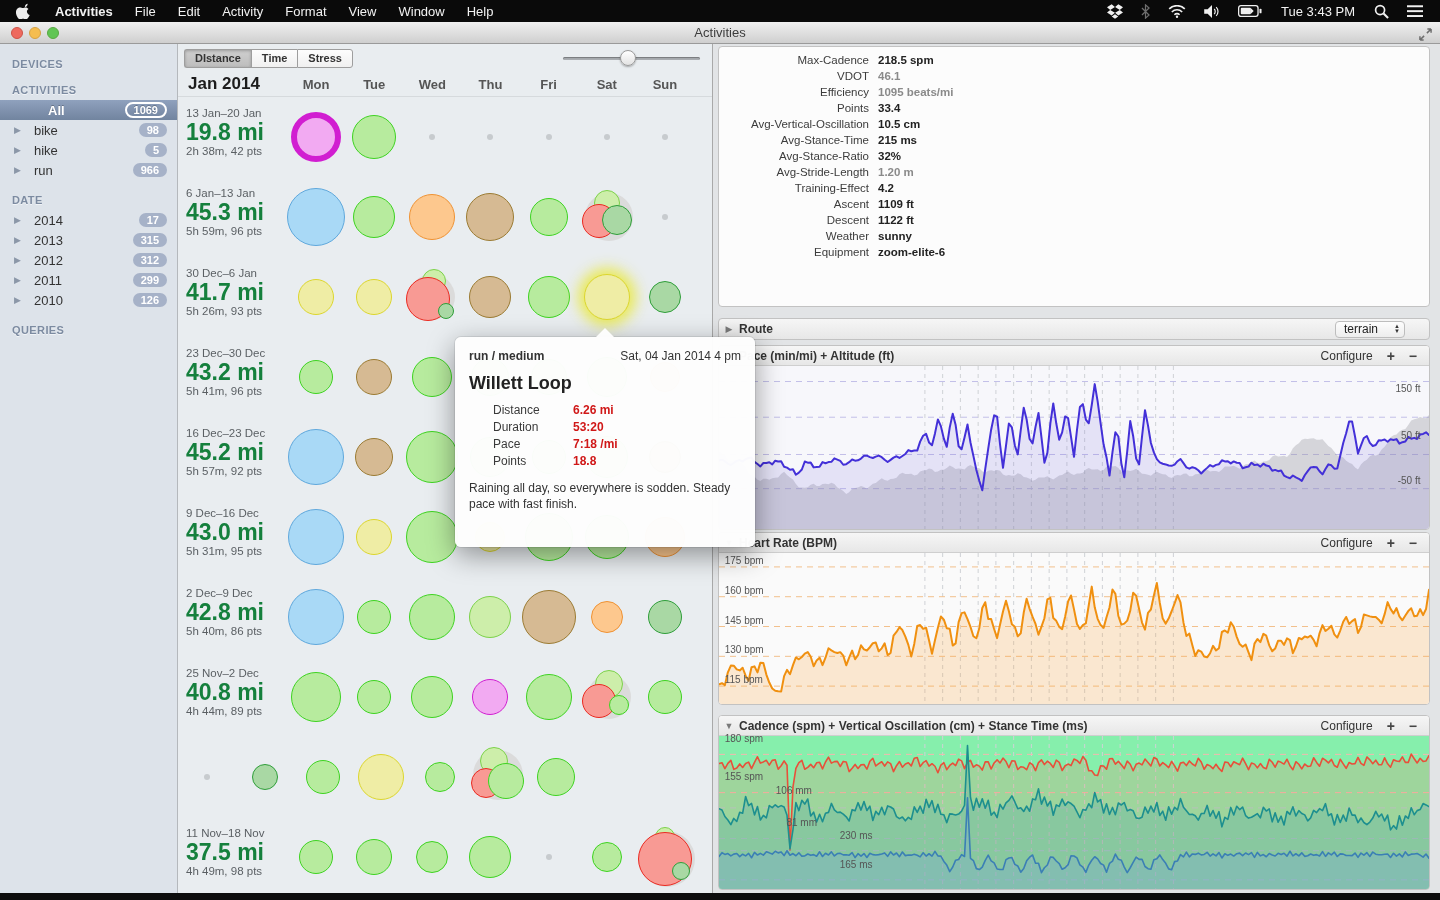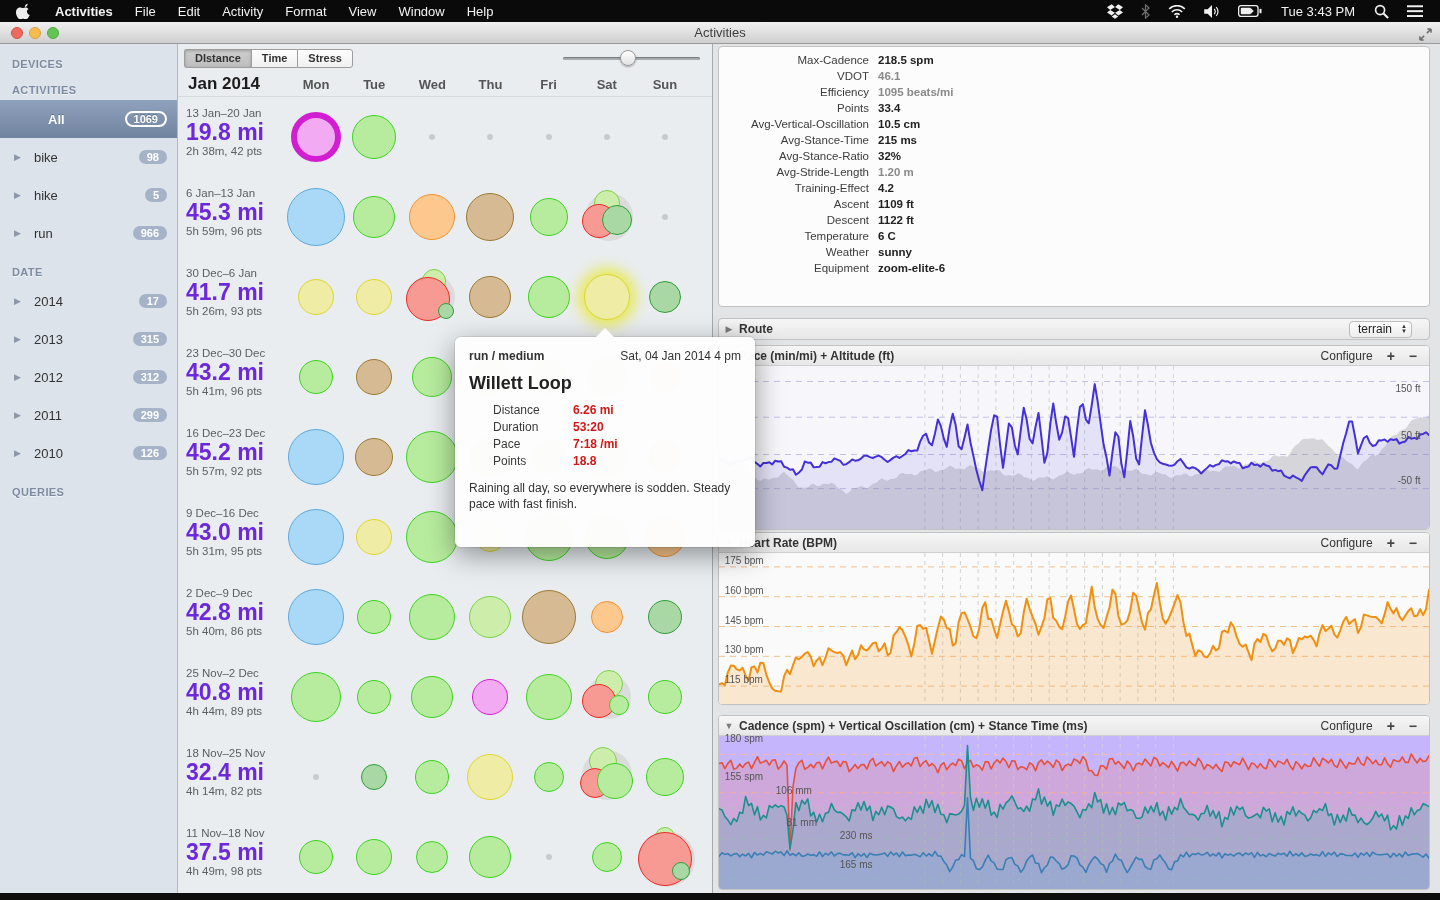--- a/index.html
+++ b/index.html
@@ -24,21 +24,21 @@
   #tl-close { left:11px; background:#ee6a5f; border:1px solid #ce5347; }
   #tl-min   { left:29px; background:#f5bd4f; border:1px solid #d6a243; }
   #tl-zoom  { left:47px; background:#61c554; border:1px solid #58a942; }
   #fs-icon { position:absolute; right:8px; top:5px; }
 
   #content { position:absolute; left:0; top:22px; width:1440px; height:849px; overflow:hidden; }
 
   
   #sidebar { position:absolute; left:0; top:0; width:178px; height:100%; background:#dde3ea; border-right:1px solid #b4b8bc; font-size:13px; color:#333; }
   .sb-header { margin:14px 0 4px 12px; font-size:11px; font-weight:bold; letter-spacing:.4px; color:#7c8ba1; text-shadow:0 1px 0 rgba(255,255,255,.6); }
-  .sb-item { position:relative; display:flex; align-items:center; height:38px; padding-left:14px; }
+  .sb-item { position:relative; display:flex; align-items:center; height:20px; padding-left:14px; }
   .sb-item .tri { width:14px; font-size:9px; color:#8b97a8; }
   .sb-item .lbl { margin-left:6px; }
   .sb-item .badge { margin-left:auto; margin-right:10px; background:#a6b2c8; color:#fff; font-size:11px; font-weight:bold; padding:1px 8px; border-radius:9px; }
   .sb-item.selected { background:linear-gradient(#8fa1bd,#71849f); color:#fff; font-weight:bold; text-shadow:0 -1px 0 rgba(0,0,0,.25); }
   .sb-item.selected .lbl { margin-left:34px; }
   .sb-item.selected .badge { background:transparent; border:2px solid #fff; padding:0 7px; }
 
   
   #calendar { position:absolute; left:178px; top:0; width:534px; height:100%; background:#e9edf0; overflow:hidden; }
   #cal-toolbar { position:absolute; left:0; top:0; width:100%; height:28px; }
@@ -53,21 +53,21 @@
 
   #month-row { position:absolute; left:0; top:28px; width:100%; height:25px; border-bottom:1px solid #d6dadd; }
   #month-title { position:absolute; left:10px; top:2px; font-size:17px; font-weight:bold; color:#1c1c1c; }
   #day-headers { position:absolute; left:109px; top:5px; width:407px; display:flex; }
   .day-h { width:58.2px; text-align:center; font-size:13px; font-weight:bold; color:#555; }
 
   #weeks { position:absolute; left:0; top:53px; width:100%; }
   .week-row { display:flex; height:80px; }
   .week-label { width:109px; padding:10px 0 0 8px; }
   .wk-range { display:block; font-size:11.5px; color:#5a5f63; }
-  .wk-dist { display:block; font-size:23px; font-weight:bold; color:#6d28d9; line-height:1.15; }
+  .wk-dist { display:block; font-size:23px; font-weight:bold; color:#15803d; line-height:1.15; }
   .wk-detail { display:block; font-size:11.5px; color:#5a5f63; }
   .week-days { display:flex; width:407px; }
   .day-cell { position:relative; width:58.2px; height:80px; }
   .bubble { position:absolute; left:50%; top:50%; border-radius:50%; }
   .day-dot { position:absolute; left:50%; top:50%; width:6px; height:6px; margin:-3px 0 0 -3px; border-radius:50%; background:#c7cbce; }
 
   
   #rightpanel { position:absolute; left:712px; top:0; width:728px; height:100%; background:#e2e4e6; border-left:1px solid #a9a9a9; }
   .panel { position:absolute; left:5px; width:712px; background:#fcfcfc; border:1px solid #c2c2c2; border-radius:4px; overflow:hidden; }
 
@@ -79,21 +79,21 @@
 
   .bar-header { position:relative; height:20px; background:linear-gradient(#f6f6f6,#e7e7e7); border-bottom:1px solid #cfcfcf; display:flex; align-items:center; font-size:12px; color:#333; }
   .bar-header .disclosure { width:20px; text-align:center; font-size:9px; color:#7a7a7a; }
   .bar-header .panel-title { font-weight:bold; }
   .bar-header .panel-controls { margin-left:auto; display:flex; align-items:center; gap:14px; padding-right:12px; }
   .bar-header .pm { font-weight:bold; font-size:14px; color:#444; }
 
   #route-bar { top:274px; height:22px; background:linear-gradient(#f6f6f6,#e7e7e7); display:flex; align-items:center; font-size:12px; color:#333; }
   #route-bar .disclosure { width:20px; text-align:center; font-size:9px; color:#7a7a7a; }
   #route-bar .panel-title { font-weight:bold; }
-  #route-dd { margin-left:auto; margin-right:17px; display:flex; align-items:center; gap:9px; border:1px solid #bdbdbd; border-radius:4px; background:linear-gradient(#fdfdfd,#ededed); padding:0 4px 1px 8px; font-size:12px; color:#222; }
+  #route-dd { margin-left:auto; margin-right:24px; display:flex; align-items:center; gap:16px; border:1px solid #bdbdbd; border-radius:4px; background:linear-gradient(#fdfdfd,#ededed); padding:0 4px 1px 8px; font-size:12px; color:#222; }
   #route-dd .steppers { display:flex; flex-direction:column; font-size:6px; line-height:5px; color:#333; }
 
   .chart-panel .plot { position:absolute; left:0; top:20px; right:0; bottom:0; }
   #pace-panel { top:301px; height:185px; }
   #hr-panel { top:488px; height:173px; }
   #cad-panel { top:671px; height:175px; }
   .axis-label { position:absolute; font-size:10px; color:#555; white-space:nowrap; transform:translateY(-110%); z-index:3; }
 
   
   #tooltip { position:absolute; left:455px; top:337px; width:300px; height:210px; background:rgba(253,253,253,.98); border-radius:6px; box-shadow:0 8px 28px rgba(0,0,0,.4), 0 0 0 1px rgba(0,0,0,.08); padding:12px 14px; z-index:50; font-size:12px; color:#333; }
@@ -521,25 +521,20 @@
                 <span class="bubble" style="height: 28px; width: 28px; margin-left: -12px; margin-top: -27px; background: rgb(205, 238, 170); border: 1.5px solid rgb(124, 210, 74);"></span>
                 <span class="bubble" style="height: 34px; width: 34px; margin-left: -25px; margin-top: -13px; background: rgb(248, 154, 148); border: 1.5px solid rgb(234, 42, 33);"></span>
                 <span class="bubble" style="height: 20px; width: 20px; margin-left: 2px; margin-top: -2px; background: rgb(183, 235, 158); border: 1.5px solid rgb(62, 211, 33);"></span>
               </div>
               <div class="day-cell">
                 <span class="bubble" style="height: 34px; width: 34px; margin-left: -17px; margin-top: -17px; background: rgb(183, 235, 158); border: 1.5px solid rgb(62, 211, 33);"></span>
               </div>
             </div>
           </div>
           <div class="week-row">
-            <div class="week-label">
-              <span class="wk-range">18 Nov–25 Nov</span>
-              <span class="wk-dist">32.4 mi</span>
-              <span class="wk-detail">4h 14m, 82 pts</span>
-            </div>
             <div class="week-days">
               <div class="day-cell">
                 <span class="day-dot"></span>
               </div>
               <div class="day-cell">
                 <span class="bubble" style="height: 26px; width: 26px; margin-left: -13px; margin-top: -13px; background: rgb(169, 216, 164); border: 1.5px solid rgb(47, 158, 58);"></span>
               </div>
               <div class="day-cell">
                 <span class="bubble" style="height: 34px; width: 34px; margin-left: -17px; margin-top: -17px; background: rgb(183, 235, 158); border: 1.5px solid rgb(62, 211, 33);"></span>
               </div>
@@ -635,24 +630,20 @@
               <span class="stat-label">Training-Effect</span>
               <span class="stat-value">4.2</span>
             </div>
             <div class="stat-row">
               <span class="stat-label">Ascent</span>
               <span class="stat-value">1109 ft</span>
             </div>
             <div class="stat-row">
               <span class="stat-label">Descent</span>
               <span class="stat-value">1122 ft</span>
-            </div>
-            <div class="stat-row">
-              <span class="stat-label">Temperature</span>
-              <span class="stat-value">6 C</span>
             </div>
             <div class="stat-row">
               <span class="stat-label">Weather</span>
               <span class="stat-value">sunny</span>
             </div>
             <div class="stat-row">
               <span class="stat-label">Equipment</span>
               <span class="stat-value">zoom-elite-6</span>
             </div>
           </div>
@@ -757,21 +748,21 @@
       <div class="panel chart-panel" id="cad-panel">
         <div class="bar-header">
           <span class="disclosure">▼</span>
           <span class="panel-title">Cadence (spm) + Vertical Oscillation (cm) + Stance Time (ms)</span>
           <span class="panel-controls">
             <span>Configure</span>
             <span class="pm">+</span>
             <span class="pm">−</span>
           </span>
         </div>
-        <div class="plot" id="plot-2" style="background: #c4b5fd;">
+        <div class="plot" id="plot-2" style="background: #86efac;">
             <svg viewBox="0 0 1000 260" preserveAspectRatio="none" style="position: absolute; left: 0px; top: 0px; width: 100%; height: 100%;">
               <line x1="290" x2="290" y1="0" y2="260" stroke="#cfd2d6" stroke-dasharray="4 4" vector-effect="non-scaling-stroke"></line>
               <line x1="315" x2="315" y1="0" y2="260" stroke="#cfd2d6" stroke-dasharray="4 4" vector-effect="non-scaling-stroke"></line>
               <line x1="340" x2="340" y1="0" y2="260" stroke="#cfd2d6" stroke-dasharray="4 4" vector-effect="non-scaling-stroke"></line>
               <line x1="365" x2="365" y1="0" y2="260" stroke="#cfd2d6" stroke-dasharray="4 4" vector-effect="non-scaling-stroke"></line>
               <line x1="390" x2="390" y1="0" y2="260" stroke="#cfd2d6" stroke-dasharray="4 4" vector-effect="non-scaling-stroke"></line>
               <line x1="415" x2="415" y1="0" y2="260" stroke="#cfd2d6" stroke-dasharray="4 4" vector-effect="non-scaling-stroke"></line>
               <line x1="440" x2="440" y1="0" y2="260" stroke="#cfd2d6" stroke-dasharray="4 4" vector-effect="non-scaling-stroke"></line>
               <line x1="465" x2="465" y1="0" y2="260" stroke="#cfd2d6" stroke-dasharray="4 4" vector-effect="non-scaling-stroke"></line>
               <line x1="490" x2="490" y1="0" y2="260" stroke="#cfd2d6" stroke-dasharray="4 4" vector-effect="non-scaling-stroke"></line>

